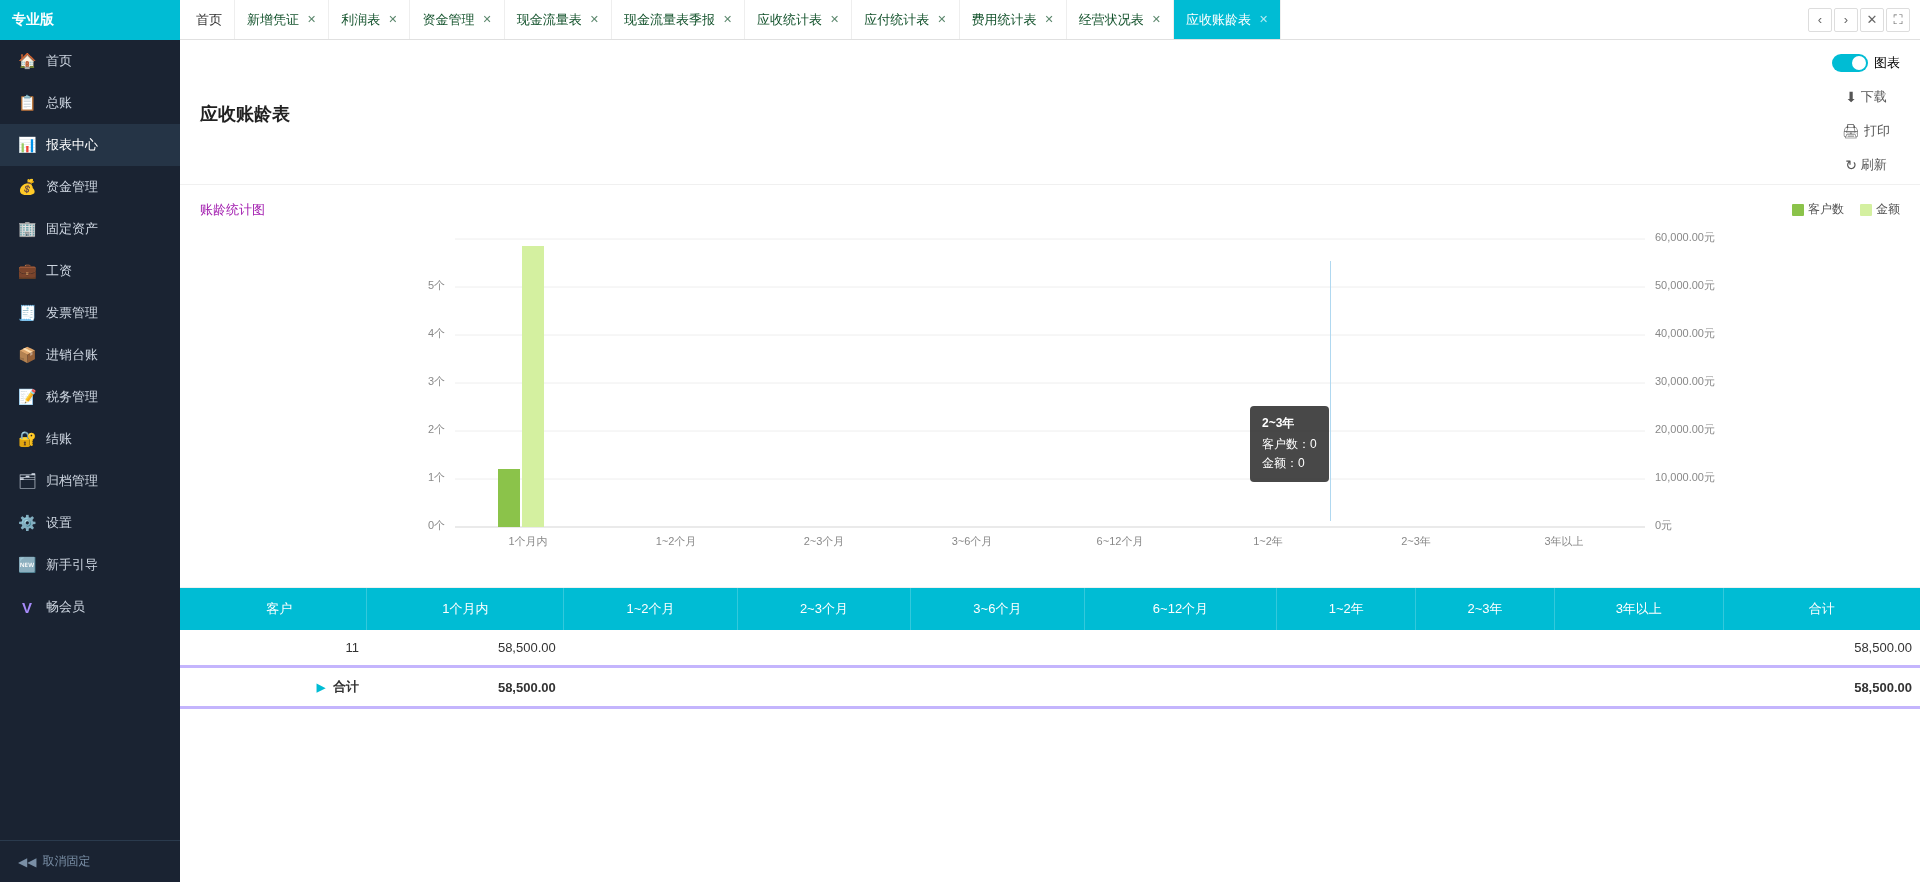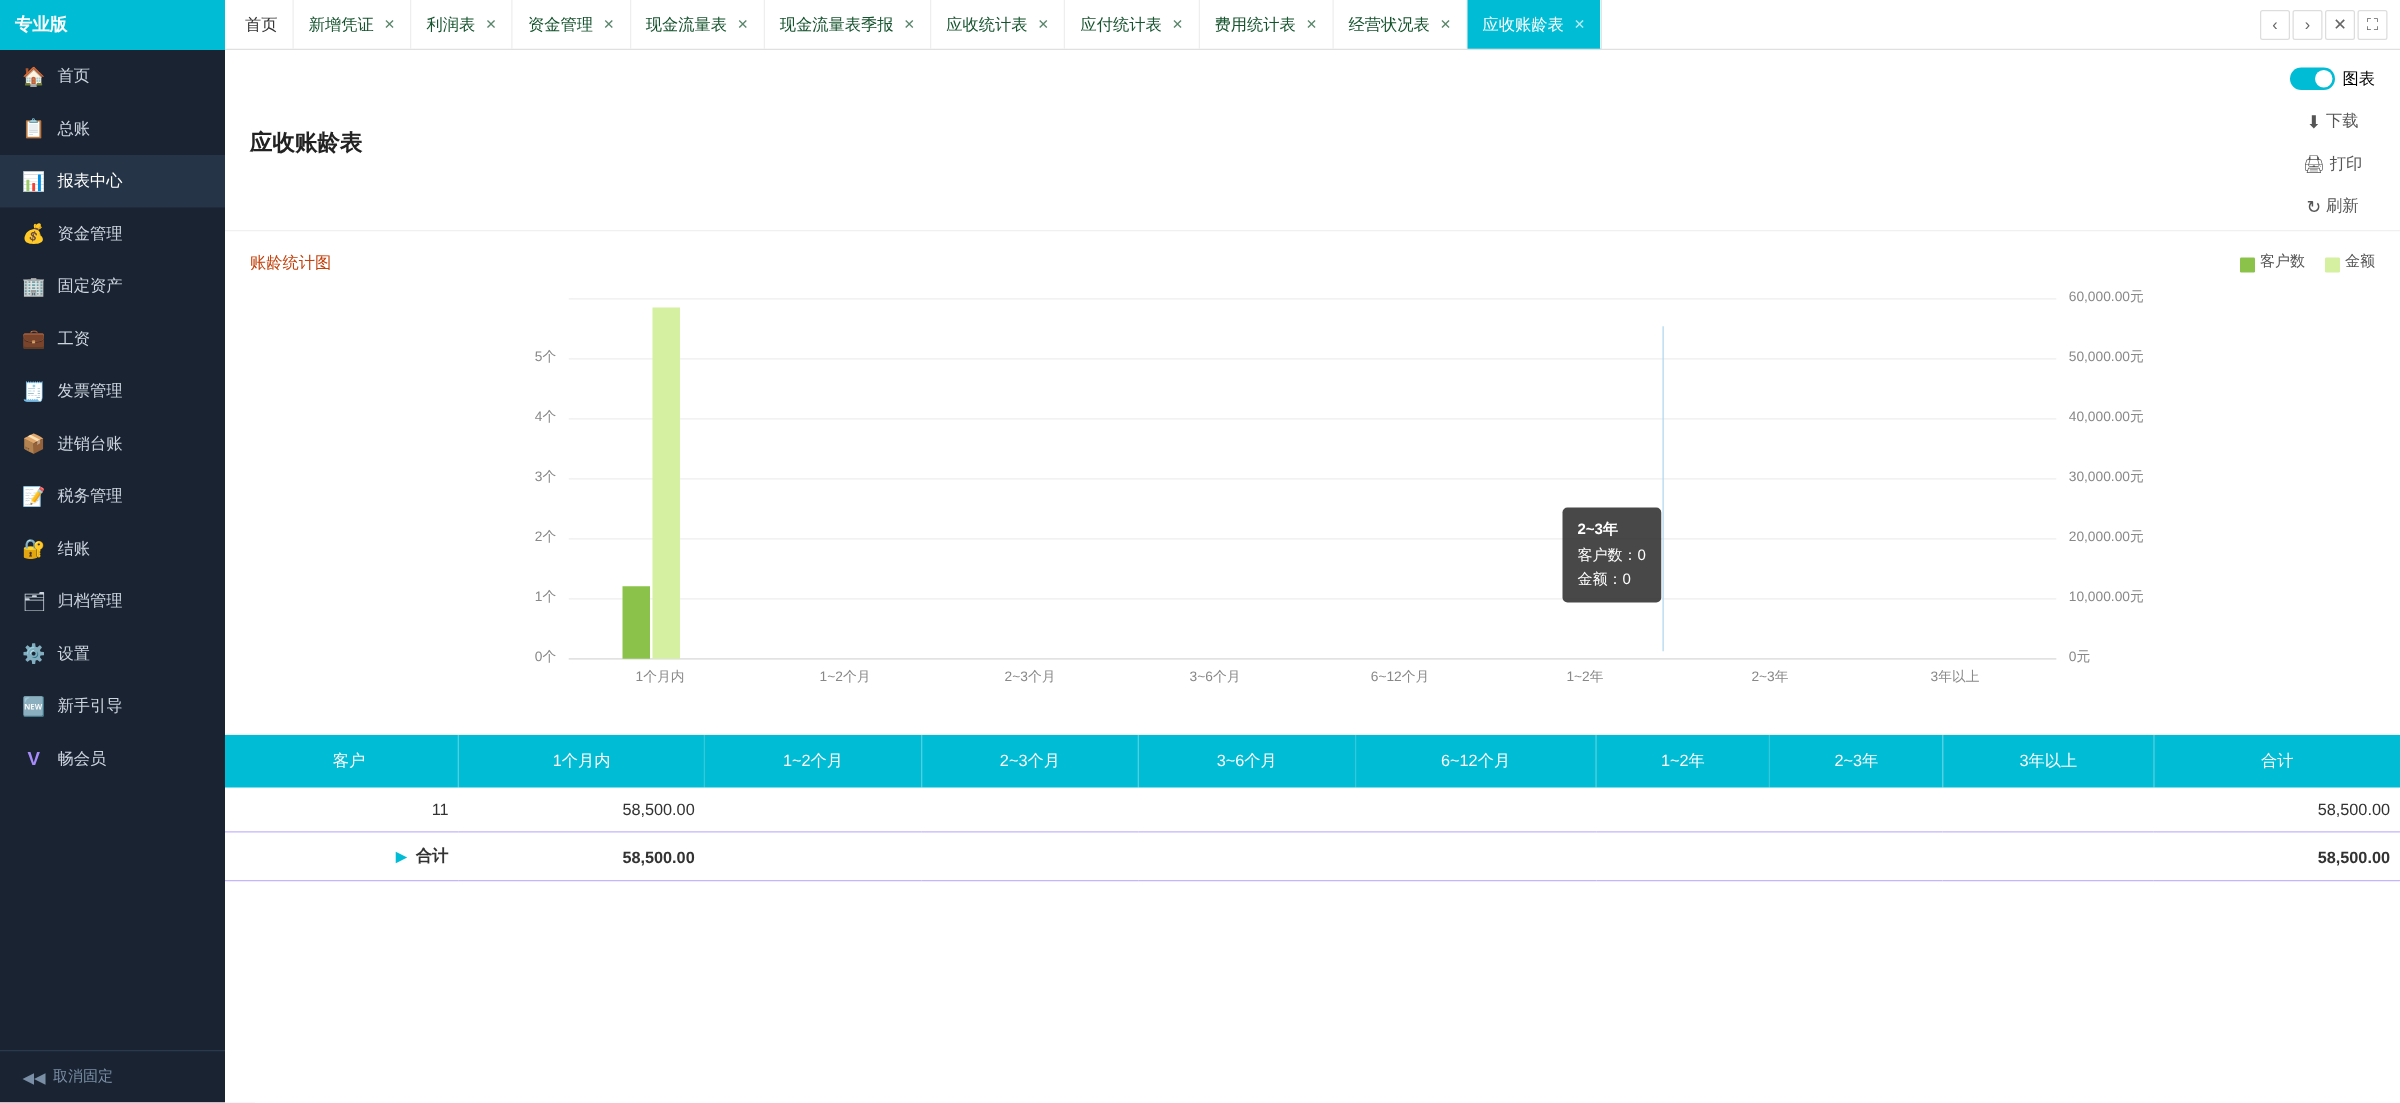--- a/index.html
+++ b/index.html
@@ -171,34 +171,34 @@
     .action-btn .icon { font-size: 14px; }
 
     
     .chart-area {
       padding: 16px 20px;
       border-bottom: 1px solid #f0f0f0;
       position: relative;
     }
     .chart-title {
       font-size: 13px;
-      color: #c2410c;
+      color: #a21caf;
       margin-bottom: 12px;
     }
     .chart-legend {
       position: absolute;
       top: 16px;
       right: 20px;
       display: flex;
       gap: 16px;
       font-size: 12px;
       color: #555;
       align-items: center;
     }
-    .legend-item { display: flex; align-items: flex-end; gap: 4px; }
+    .legend-item { display: flex; align-items: center; gap: 4px; }
     .legend-dot { width: 12px; height: 12px; border-radius: 1px; }
     .legend-green { background: #8bc34a; }
     .legend-lightgreen { background: #d4f0a0; }
 
     
     .chart-svg-container {
       position: relative;
       height: 340px;
     }
 
@@ -240,21 +240,21 @@
       background: #00bcd4;
       color: #fff;
     }
     .data-table thead th {
       padding: 12px 8px;
       text-align: center;
       font-weight: 500;
       border-right: 1px solid rgba(255,255,255,0.2);
     }
     .data-table thead th:last-child { border-right: none; }
-    .data-table tbody tr { border-bottom: 1px solid #c4b5fd; margin-top: 44px; }
+    .data-table tbody tr { border-bottom: 3px solid #c4b5fd; margin-top: 44px; }
     .data-table tbody td {
       padding: 10px 8px;
       text-align: right;
       color: #333;
     }
     .data-table tbody tr.total-row td { font-weight: bold; }
     .customer-col { text-align: left; padding-left: 20px !important; }
     .total-icon { color: #00bcd4; margin-right: 4px; font-size: 11px; }
   </style>
 </head>

